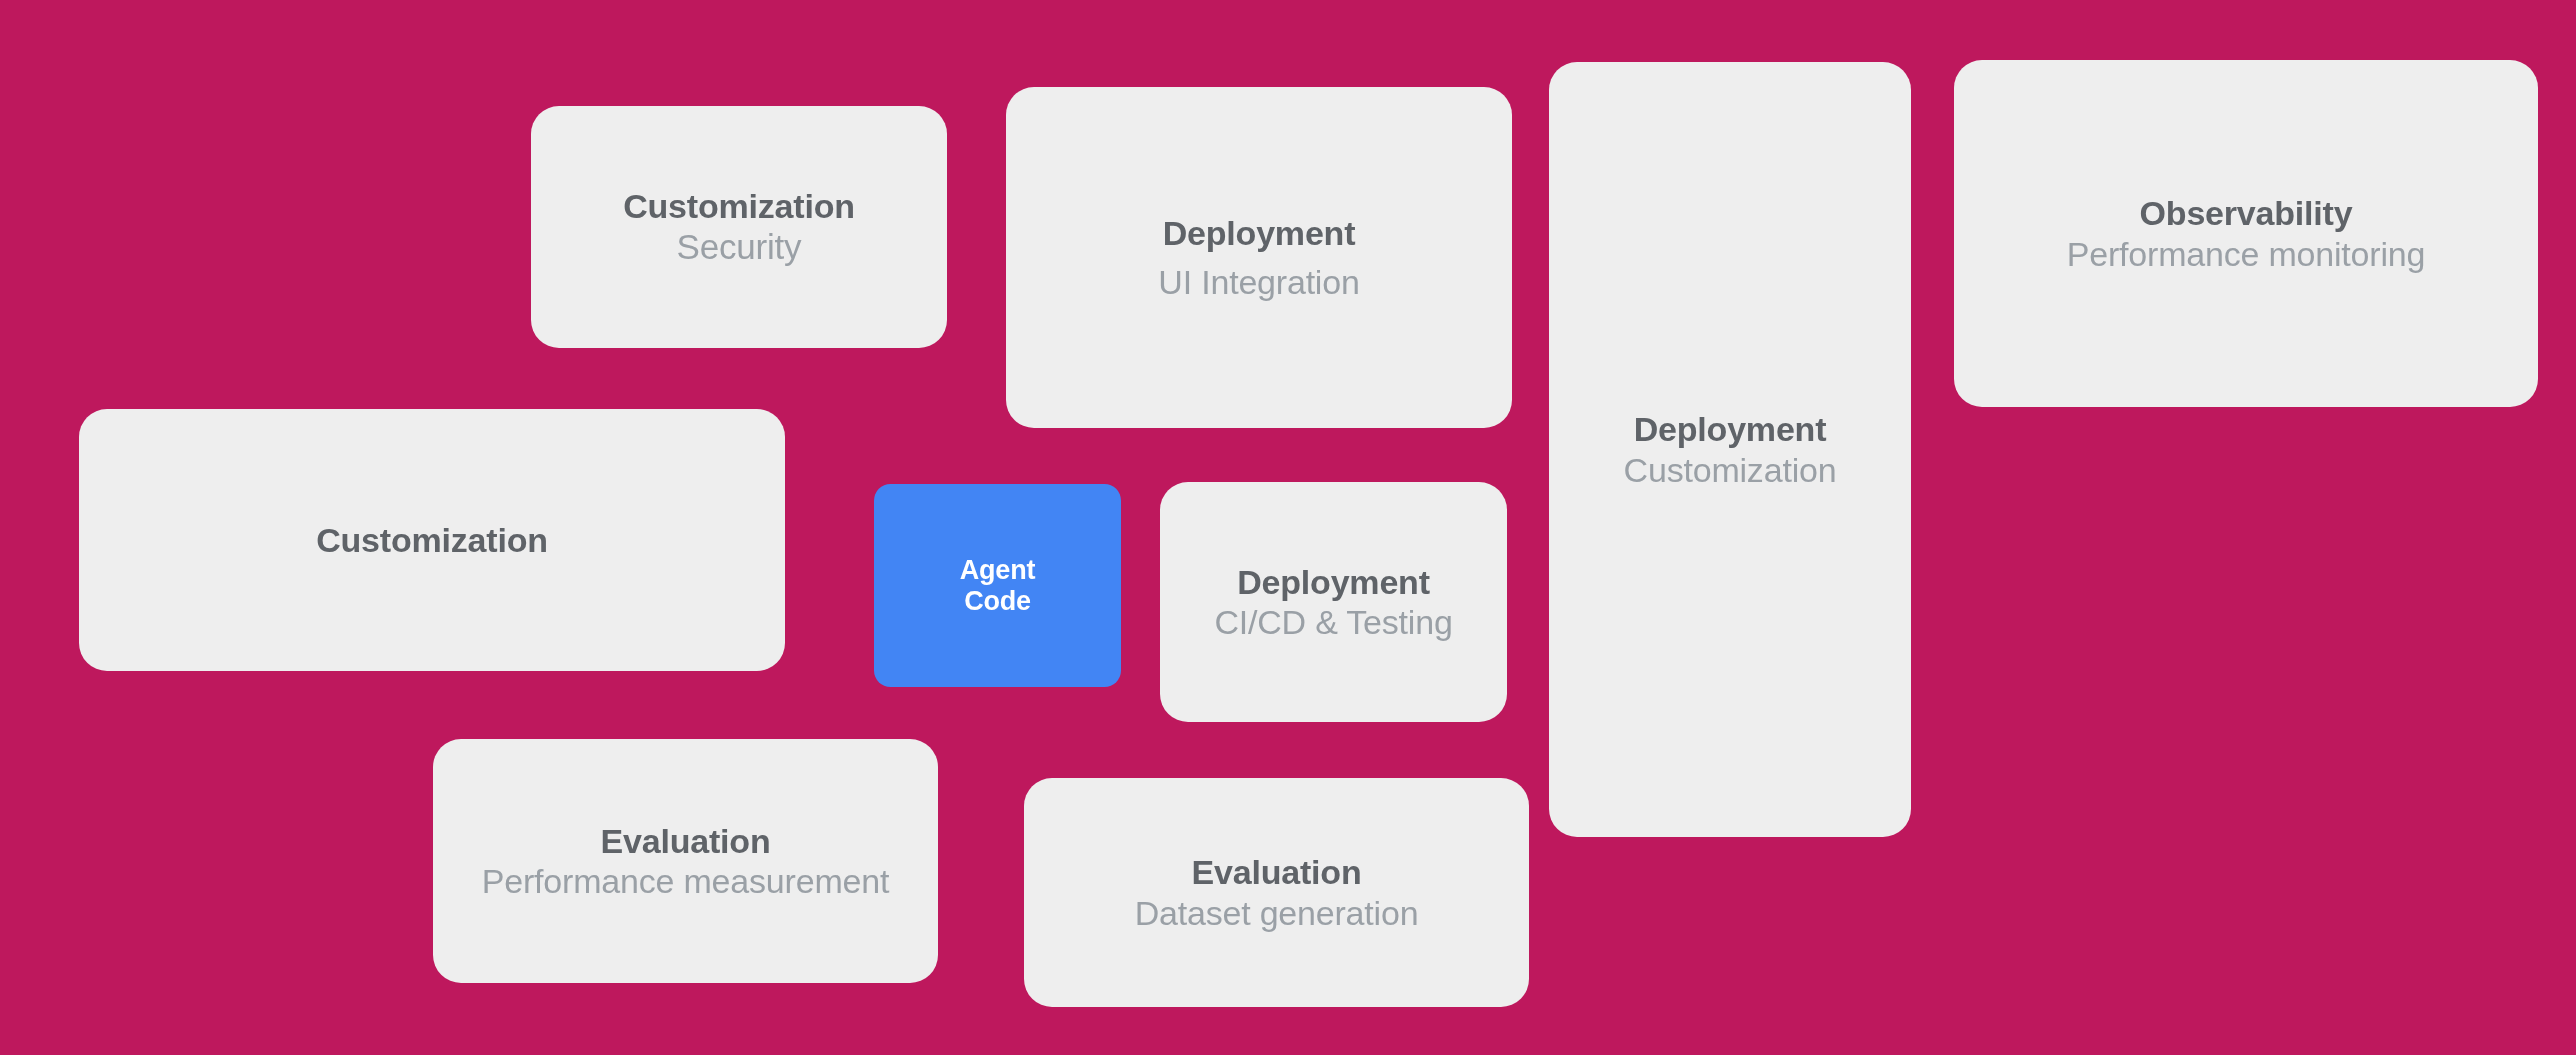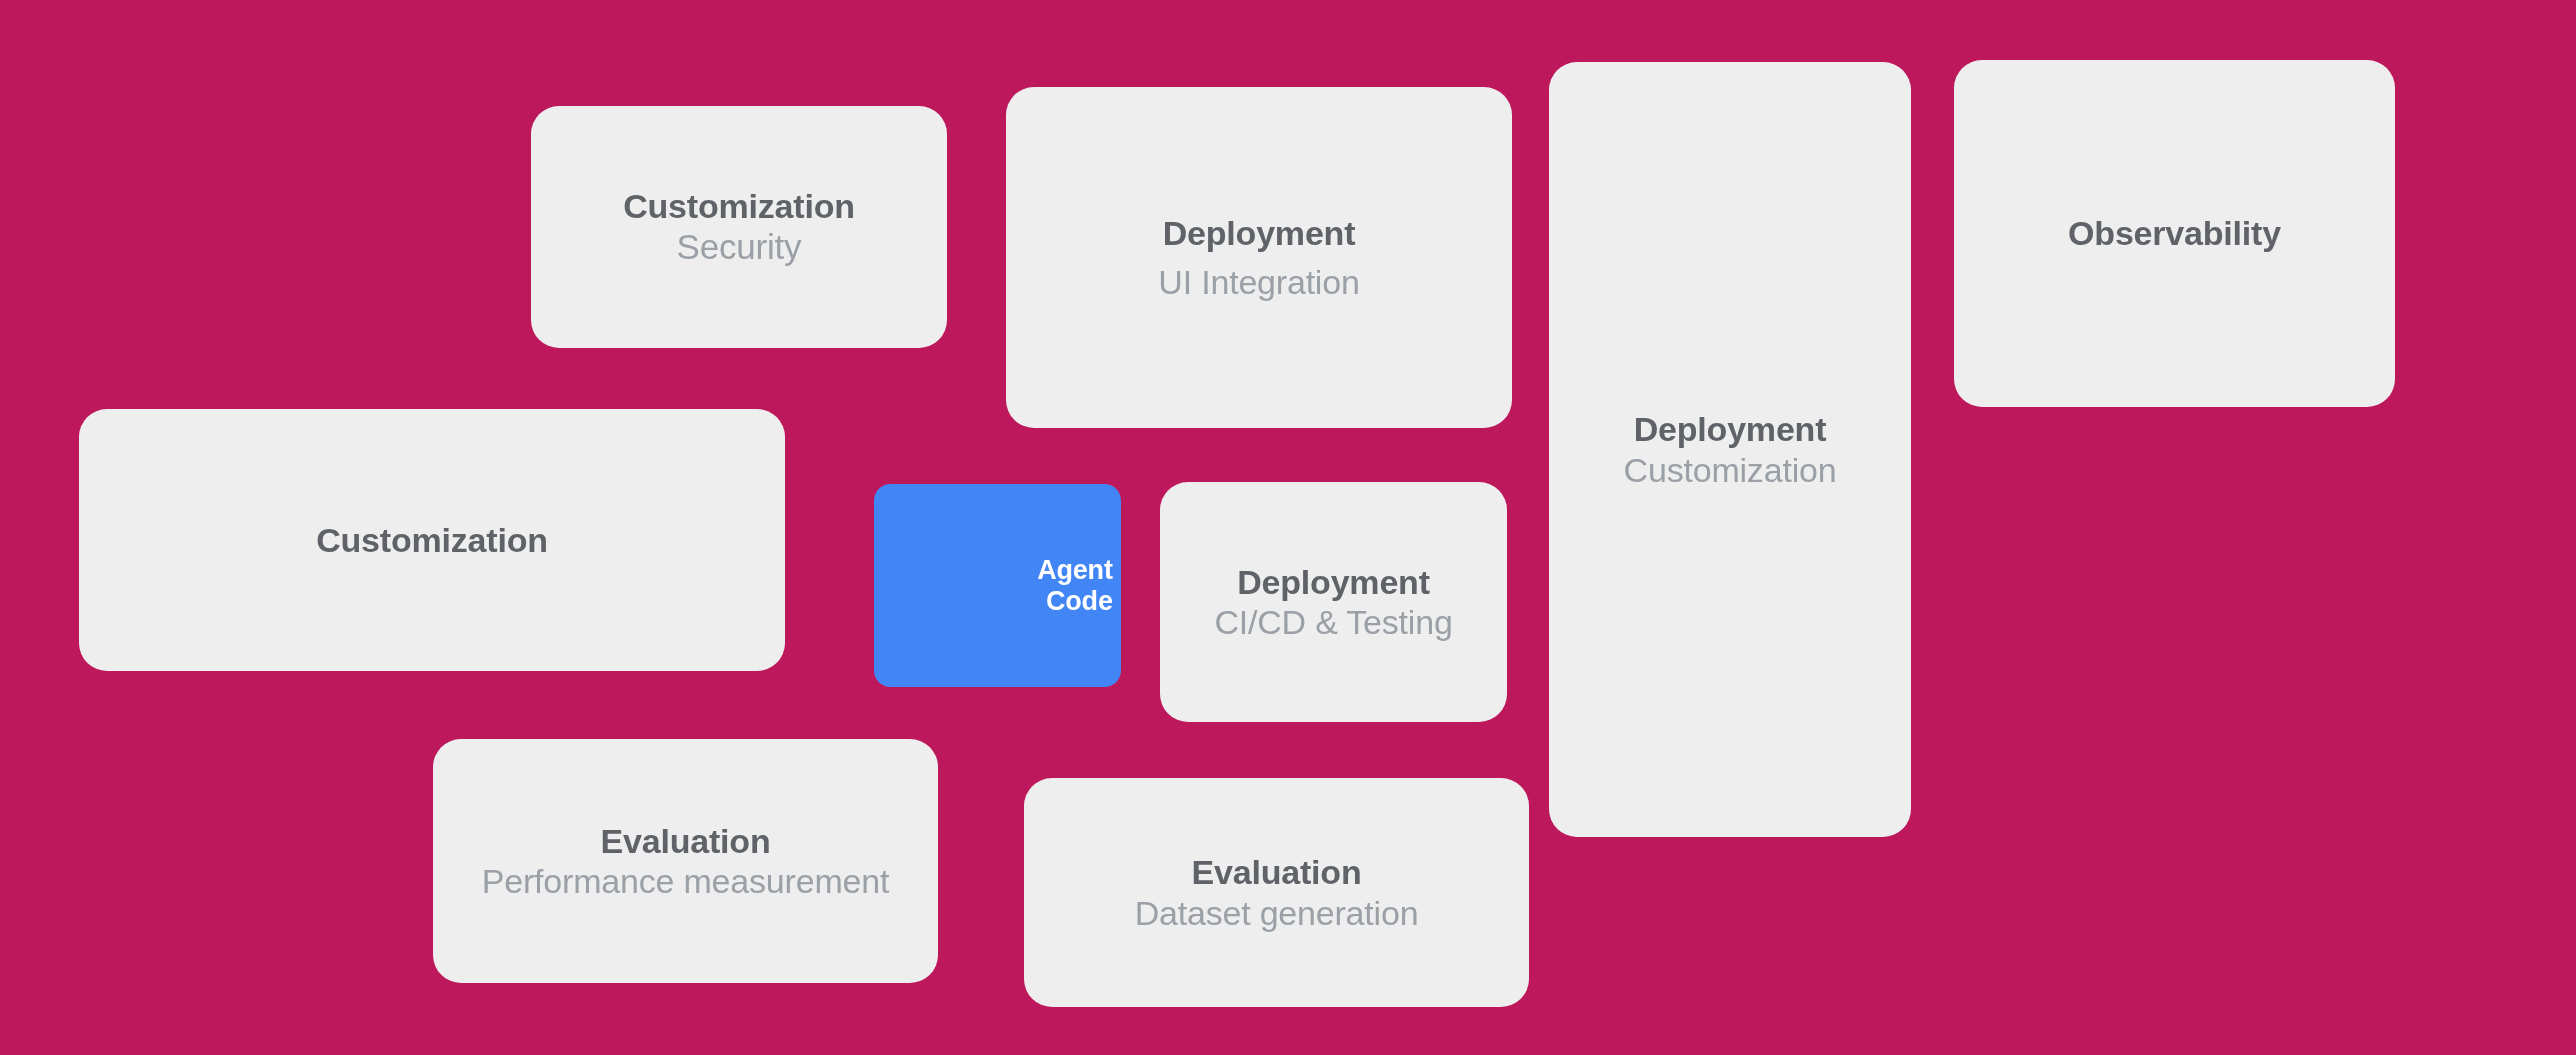--- a/index.html
+++ b/index.html
@@ -62,37 +62,36 @@
   .c-deployment-ui .title    { font-size: 34px; }
   .c-deployment-ui .subtitle { font-size: 34px; margin-top: 8px; }
 
   .c-deployment-infra {
     left: 1549px; top: 62px;   width: 362px;  height: 775px;
   }
   .c-deployment-infra .title    { font-size: 34px; }
   .c-deployment-infra .subtitle { font-size: 34px; }
 
   .c-observability {
-    left: 1954px; top: 60px;   width: 441px;  height: 347px;
+    left: 1954px; top: 60px;   width: 584px;  height: 347px;
   }
   .c-observability .title    { font-size: 34px; }
   .c-observability .subtitle { font-size: 34px; }
 
   .c-customization-grounding {
     left: 79px;   top: 409px;  width: 706px;  height: 262px;
   }
   .c-customization-grounding .title    { font-size: 34px; }
   .c-customization-grounding .subtitle { font-size: 34px; }
 
   .c-agent-code {
     left: 874px; top: 484px;  width: 247px;  height: 203px;
     background: #4285f4;
     border-radius: 16.5px;
     padding: 0 8.3px;
-    align-items: flex-end;
   }
   .c-agent-code .title {
     font-size: 27px;
     color: #ffffff;
     line-height: 1.14;
   }
 
   .c-deployment-cicd {
     left: 1160px; top: 482px;  width: 347px;  height: 240px;
   }
@@ -126,20 +125,21 @@
     <div class="subtitle">UI Integration</div>
   </div>
 
   <div class="card c-deployment-infra">
     <div class="title">Deployment</div>
     <div class="subtitle">Customization</div>
   </div>
 
   <div class="card c-observability">
     <div class="title">Observability</div>
+    <div class="subtitle">Performance monitoring</div>
   </div>
 
   <div class="card c-customization-grounding">
     <div class="title">Customization</div>
   </div>
 
   <div class="card c-agent-code">
     <div class="title">Agent</div>
     <div class="title">Code</div>
   </div>

